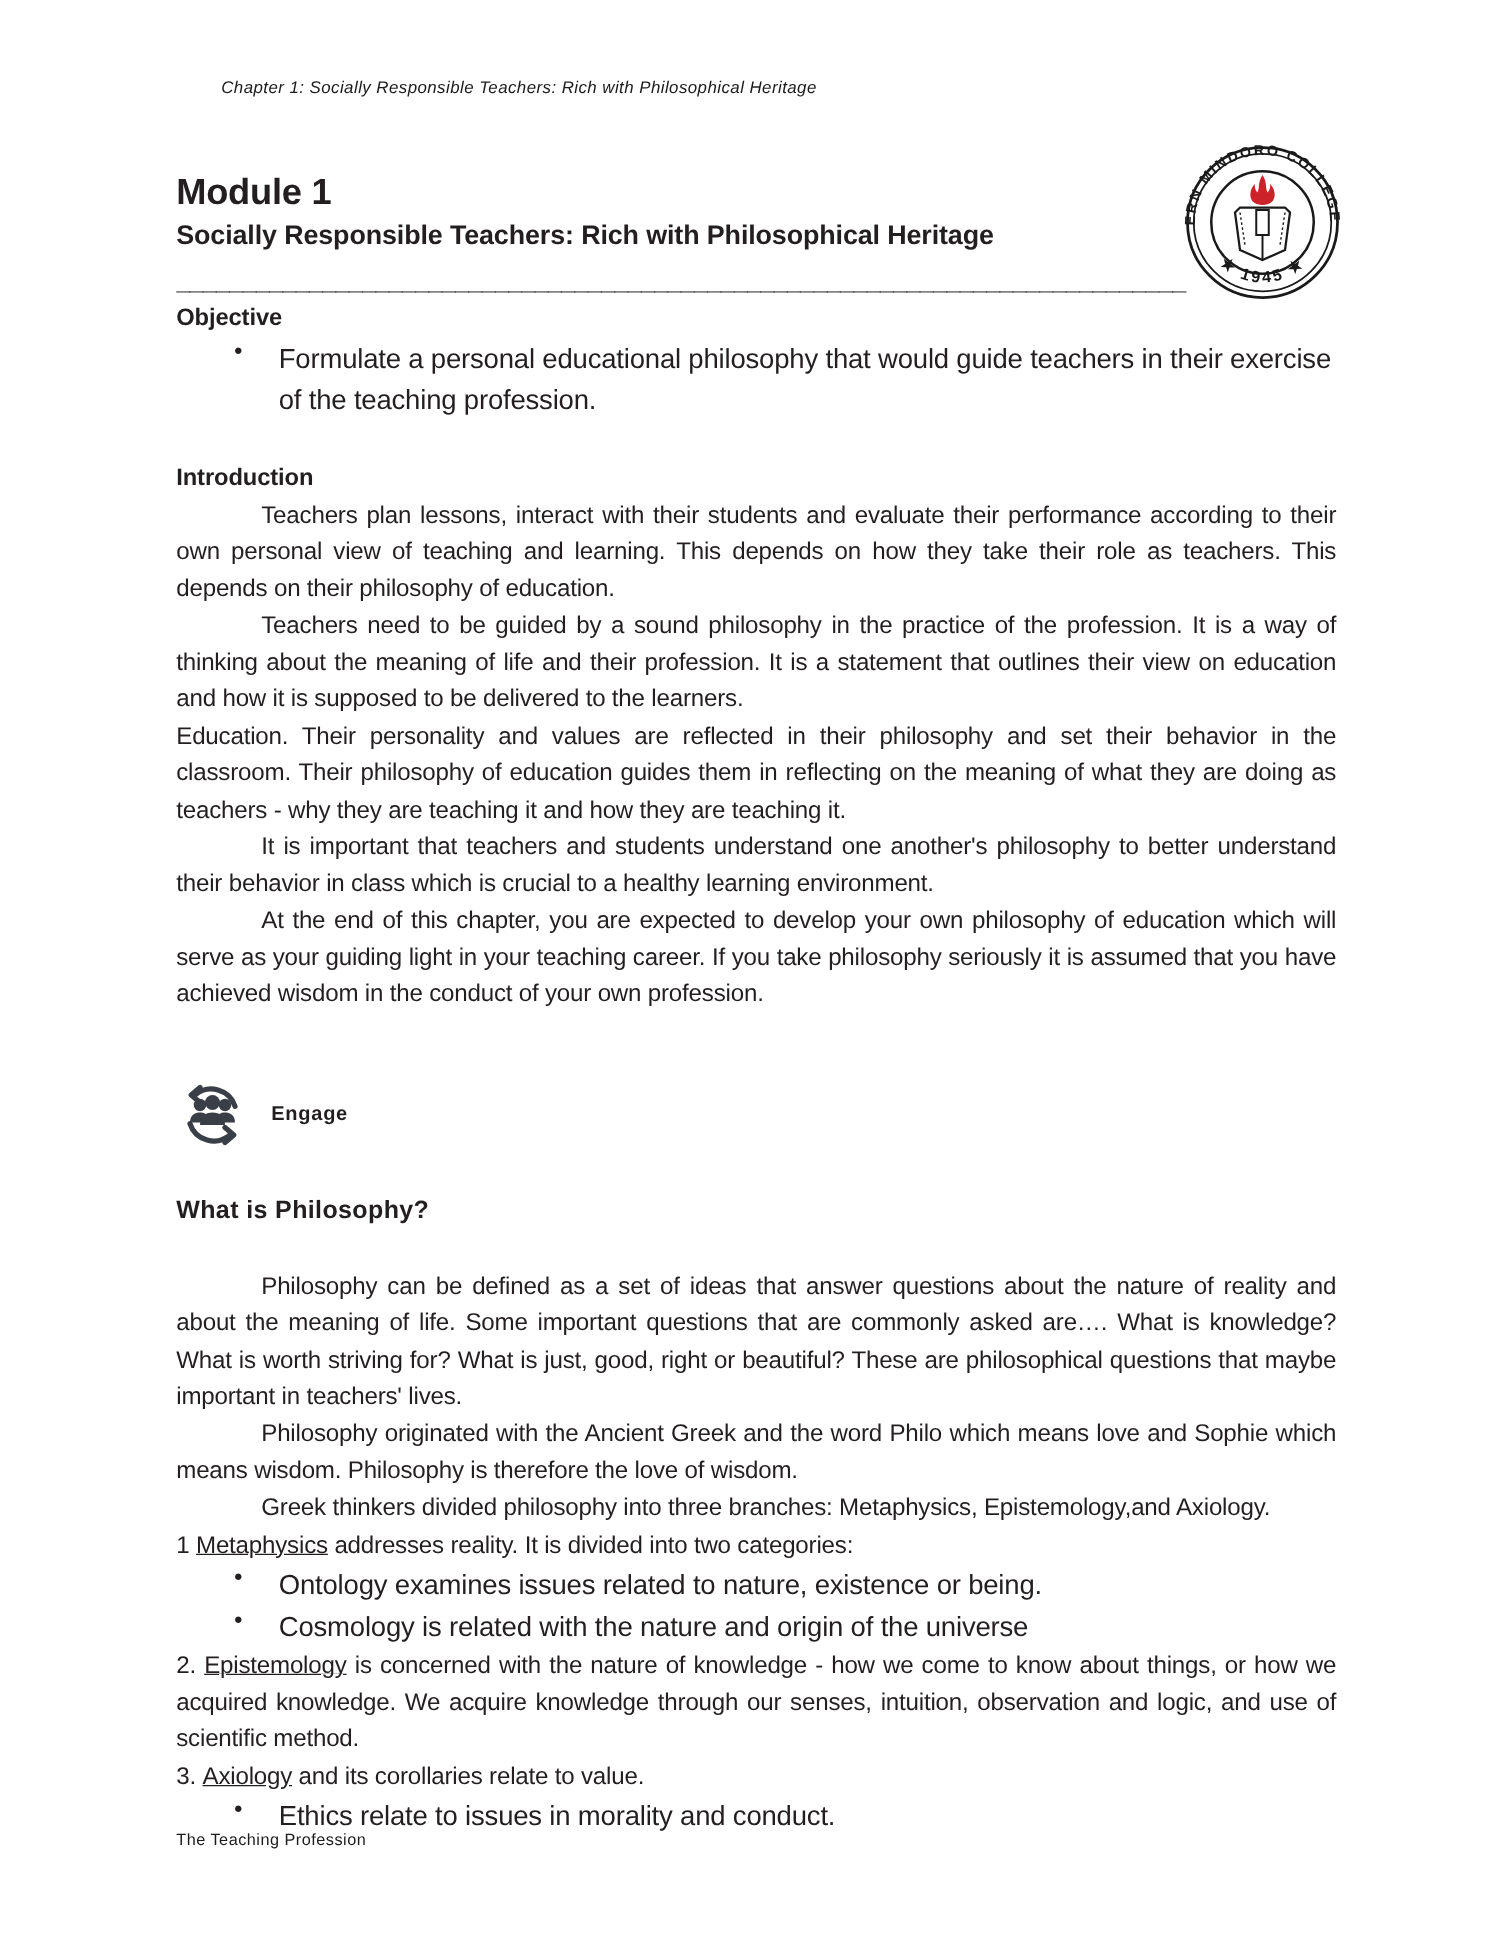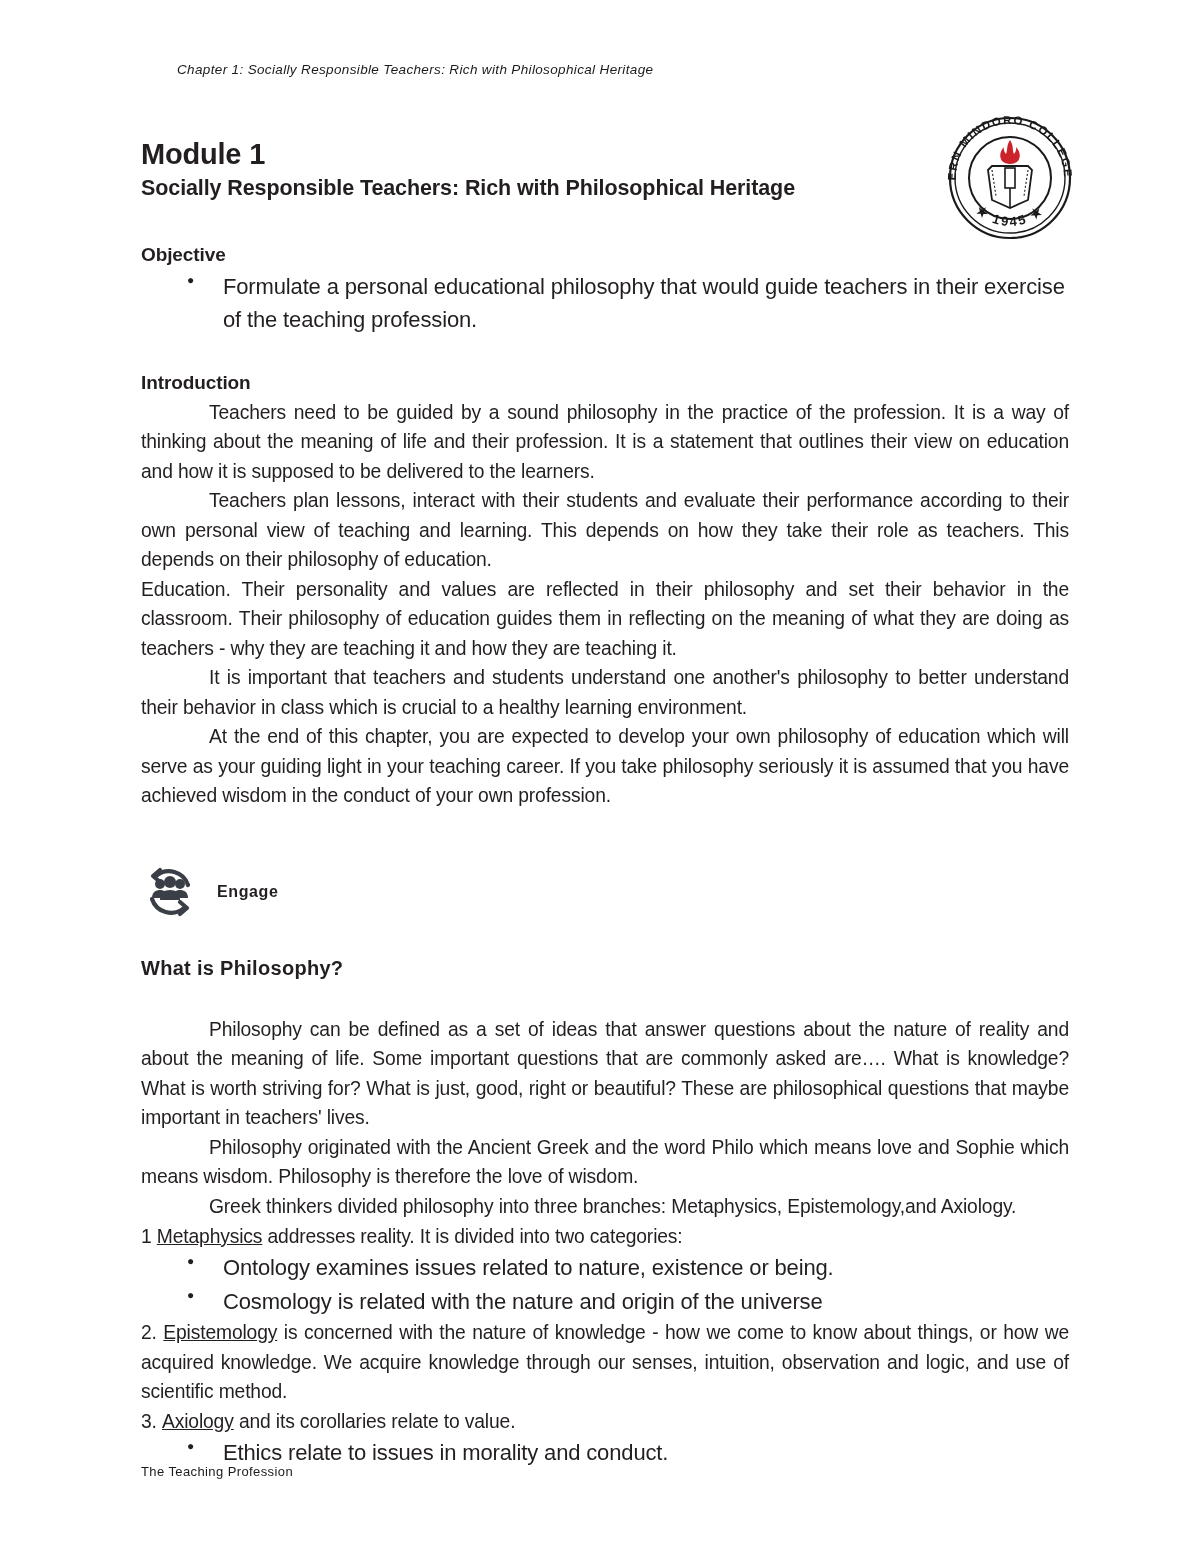--- a/index.html
+++ b/index.html
@@ -203,33 +203,34 @@
         <path d="M 74,36 C 70,42 72,46 70,50 C 67,47 68,43 68,43 C 64,47 63,53 66,57 C 68,59 71,60 74,60 C 77,60 80,59 82,57 C 85,53 84,47 80,43 C 80,43 81,47 78,50 C 76,46 78,42 74,36 Z" fill="#cc2229"></path>
       </g>
     </svg>
   </div>
 
   <div class="title-block">
     <div class="module-title">Module 1</div>
     <div class="module-subtitle">Socially Responsible Teachers: Rich with Philosophical Heritage</div>
   </div>
 
+  <div class="rule">____________________________________________________________________________</div>
 
   <div class="content">
 
     <h2 class="section">Objective</h2>
     <ul class="bullets">
       <li>Formulate a personal educational philosophy that would guide teachers in their exercise of the teaching profession.</li>
     </ul>
 
     <div class="spacer-md"></div>
 
     <h2 class="section">Introduction</h2>
+    <p class="body indent">Teachers plan lessons, interact with their students and evaluate their performance according to their own personal view of teaching and learning. This depends on how they take their role as teachers. This depends on their philosophy of education.</p>
     <p class="body indent">Teachers need to be guided by a sound philosophy in the practice of the profession. It is a way of thinking about the meaning of life and their profession. It is a statement that outlines their view on education and how it is supposed to be delivered to the learners.</p>
-    <p class="body indent">Teachers plan lessons, interact with their students and evaluate their performance according to their own personal view of teaching and learning. This depends on how they take their role as teachers. This depends on their philosophy of education.</p>
     <p class="body noindent">Education. Their personality and values are reflected in their philosophy and set their behavior in the classroom. Their philosophy of education guides them in reflecting on the meaning of what they are doing as teachers - why they are teaching it and how they are teaching it.</p>
     <p class="body indent">It is important that teachers and students understand one another's philosophy to better understand their behavior in class which is crucial to a healthy learning environment.</p>
     <p class="body indent">At the end of this chapter, you are expected to develop your own philosophy of education which will serve as your guiding light in your teaching career. If you take philosophy seriously it is assumed that you have achieved wisdom in the conduct of your own profession.</p>
 
     <div class="spacer-lg"></div>
 
     <div class="engage-row">
       <span class="engage-icon">
         <svg viewBox="0 0 58 58" xmlns="http://www.w3.org/2000/svg">
           <path d="M 15,13 A 20,20 0 0 1 47,22" fill="none" stroke="#3a3f47" stroke-width="4.2" stroke-linecap="round"></path>

